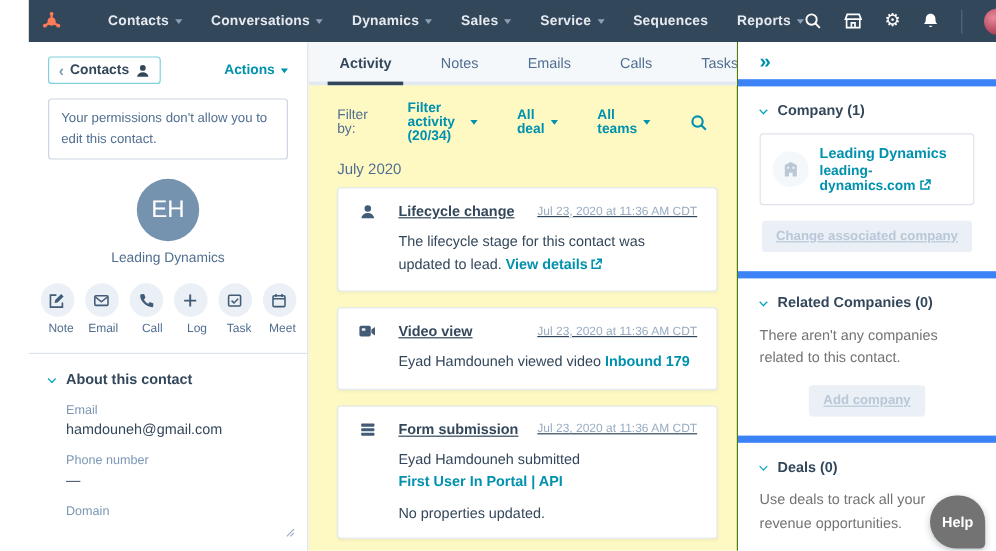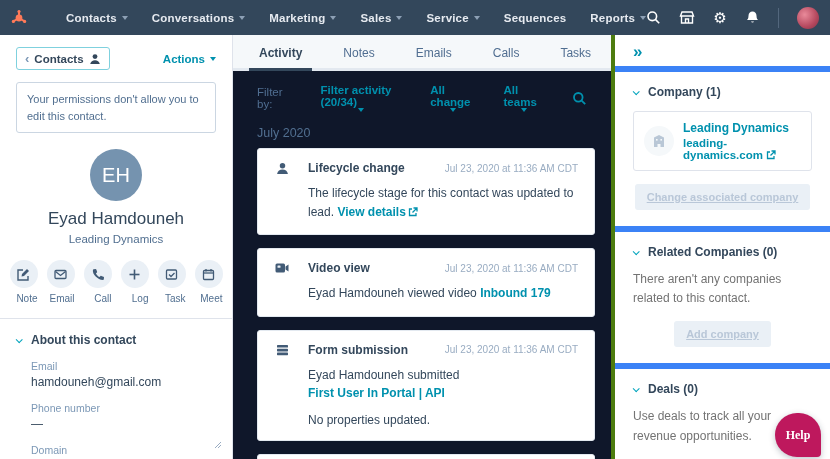--- a/index.html
+++ b/index.html
@@ -1,18 +1,18 @@
 <!DOCTYPE html>
 <html><head>
 <meta charset="utf-8">
 <style>
   * { margin:0; padding:0; box-sizing:border-box; }
   html,body { width:830px; height:459px; overflow:hidden; }
   body { font-family:"Liberation Sans", sans-serif; color:#33475b; background:#fff; }
-  .app { width:830px; height:459px; position:relative; overflow:hidden; }
+  .app { width:830px; height:459px; position:relative; overflow:hidden;padding-left:24px; }
 
   
   .navbar { height:35px; background:#33475b; display:flex; align-items:center; justify-content:space-between; padding:0 14px 0 10px; }
   .nav-left { display:flex; align-items:center; gap:24px; }
   .logo { display:flex; align-items:center; margin-right:14px; cursor:pointer; }
   .nav-item { color:#e6eaf0; font-size:11.5px; font-weight:600; letter-spacing:.2px; display:flex; align-items:center; cursor:pointer; }
   .caret { width:0; height:0; border-left:3.5px solid transparent; border-right:3.5px solid transparent; border-top:4px solid currentColor; display:inline-block; margin-left:5px; }
   .nav-item .caret { color:#8da0b5; }
   .nav-right { display:flex; align-items:center; gap:18px; color:#fff; }
   .nav-icon { display:flex; align-items:center; cursor:pointer; }
@@ -38,34 +38,34 @@
   .qa-label { font-size:10px; color:#516f90; margin-top:5px; }
   .divider { border-top:1px solid #dfe3eb; margin:14px -16px 0; }
   .about-hdr { display:flex; align-items:center; gap:10px; margin-top:14px; font-size:12px; font-weight:700; color:#33475b; cursor:pointer; }
   .chev { display:inline-block; width:5px; height:5px; border-right:1.8px solid #00a4bd; border-bottom:1.8px solid #00a4bd; transform:rotate(45deg) translateY(-1px); flex:none; }
   .field { margin-top:13px; padding-left:15px; }
   .flabel { font-size:10.5px; color:#7c98b6; }
   .fvalue { font-size:12px; color:#33475b; margin-top:3px; }
   .grip { position:absolute; right:10px; bottom:6px; color:#99acc2; cursor:nwse-resize; }
 
   
-  .center { flex:1; background:#0f172a; border-right:4px solid #4d7c0f; overflow:hidden; }
+  .center { flex:1; background:#fef9c3; border-right:1px solid #4d7c0f; overflow:hidden; }
   .tabs { display:flex; gap:37px; padding:0 24px; border-bottom:3px solid #e3e9f0; background:#f5f8fa; }
   .tab { font-size:12px; color:#506e91; padding:11px 2px 8px; cursor:pointer; position:relative; }
   .tab.active { color:#33475b; font-weight:600; }
   .tab.active::after { content:""; position:absolute; left:-8px; right:-8px; bottom:-3px; height:3px; background:#33475b; }
   .filter-row { display:flex; align-items:center; gap:33px; padding:13px 24px 10px; }
   .flabel2 { font-size:11.5px; color:#506e91; }
-  .fdrop { display:flex; align-items:center; font-size:11.5px; font-weight:700; color:#0091ae; cursor:pointer;flex-direction:column; }
+  .fdrop { display:flex; align-items:center; font-size:11.5px; font-weight:700; color:#0091ae; cursor:pointer; }
   .fdrop .caret { color:#0091ae; }
   .fsearch { margin-left:auto; cursor:pointer; display:flex; }
   .month { font-size:12.5px; color:#516f90; padding:4px 24px 8px; }
   .cards { padding:0 16px 0 24px; }
   .card { background:#fff; border:1px solid #e3e9f0; border-radius:3px; box-shadow:0 1px 2px rgba(45,62,80,.05); padding:12px 16px 13px; margin-bottom:13px; }
-  .card-hd { display:flex; align-items:center; }
+  .card-hd { display:flex; align-items:center;text-decoration:underline; }
   .card-ic { width:16px; display:flex; justify-content:center; color:#425b76; flex:none; }
   .card-title { font-size:12px; font-weight:700; color:#33475b; margin-left:18px; }
   .card-time { margin-left:auto; font-size:10px; color:#99acc2; }
   .card-bd { font-size:12px; color:#33475b; line-height:1.55; margin:9px 0 0 34px; }
   .clink { color:#0091ae; font-weight:700; cursor:pointer; white-space:nowrap; }
   .clink svg { vertical-align:-1px; margin-left:2px; }
   .card-note { font-size:12px; color:#33475b; margin:10px 0 0 34px; }
 
   
   .right { width:215px; background:#fff; padding:0; overflow:hidden; flex:none; }
@@ -75,21 +75,21 @@
   .company-card { border:1px solid #dfe3eb; border-radius:3px; padding:9px 10px; display:flex; align-items:center; gap:9px; margin-top:12px; cursor:pointer; }
   .co-ic { width:30px; height:30px; border-radius:50%; background:#f5f8fa; display:flex; align-items:center; justify-content:center; color:#b9c7d6; flex:none; }
   .co-name { display:block; color:#0091ae; font-size:12px; font-weight:700; cursor:pointer; }
   .co-domain { display:block; color:#0091ae; font-size:11.5px; font-weight:700; margin-top:2px; cursor:pointer; }
   .co-domain svg { vertical-align:-1px; margin-left:3px; }
   .ghost-btn { display:block; margin:13px auto 0; background:#eaf0f6; color:#b9c7d8; border:none; border-radius:3px; font-family:inherit; font-size:11px; font-weight:600; padding:7px 12px; cursor:pointer;text-decoration:underline; }
   .rtext { font-size:12px; color:#737373; line-height:1.6; margin-top:11px; }
   .btn-row { display:flex; justify-content:center; gap:8px; }
   .btn-row .ghost-btn { margin:14px 0 0; }
 
-  .help-btn { position:absolute; right:9px; bottom:2px; width:46px; height:44px; background:#be185d; color:#fff; font-size:12px; font-weight:700; border-radius:22px 22px 4px 22px; display:flex; align-items:center; justify-content:center; cursor:pointer; box-shadow:0 2px 6px rgba(45,62,80,.3);font-family:Liberation Serif, serif; }
+  .help-btn { position:absolute; right:9px; bottom:2px; width:46px; height:44px; background:#737373; color:#fff; font-size:12px; font-weight:700; border-radius:22px 22px 4px 22px; display:flex; align-items:center; justify-content:center; cursor:pointer; box-shadow:0 2px 6px rgba(45,62,80,.3); }
 </style>
 </head>
 <body>
 
 <div class="app">
 
   <header class="navbar">
     <div class="nav-left">
       <span class="logo">
         <svg width="18" height="18" viewBox="0 0 18 18">
@@ -106,21 +106,21 @@
       </span>
       <a class="nav-item">
           <span>Contacts</span>
           <i class="caret"></i>
         </a>
       <a class="nav-item">
           <span>Conversations</span>
           <i class="caret"></i>
         </a>
       <a class="nav-item">
-          <span>Marketing</span>
+          <span>Dynamics</span>
           <i class="caret"></i>
         </a>
       <a class="nav-item">
           <span>Sales</span>
           <i class="caret"></i>
         </a>
       <a class="nav-item">
           <span>Service</span>
           <i class="caret"></i>
         </a>
@@ -175,21 +175,20 @@
         </button>
         <a class="actions">
             <span>Actions</span>
             <i class="caret"></i>
           </a>
       </div>
 
       <div class="notice">Your permissions don't allow you to edit this contact.</div>
 
       <div class="avatar">EH</div>
-      <div class="cname">Eyad Hamdouneh</div>
       <div class="ccompany">Leading Dynamics</div>
 
       <div class="qa-row">
         <div class="qa">
           <span class="qa-circle">
               <svg width="13" height="13" viewBox="0 0 13 13" fill="none" stroke="currentColor" stroke-width="1.4">
                 <path d="M11 8v4H1V2h5"></path>
                 <path d="M7 8 12 3 10 1 5 6l-.5 2.5z" fill="currentColor" stroke="none"></path>
               </svg>
             </span>
@@ -280,21 +279,21 @@
         <div class="tab">Tasks</div>
       </div>
 
       <div class="filter-row">
         <span class="flabel2">Filter by:</span>
         <a class="fdrop">
             <span>Filter activity (20/34)</span>
             <i class="caret"></i>
           </a>
         <a class="fdrop">
-            <span>All change</span>
+            <span>All deal</span>
             <i class="caret"></i>
           </a>
         <a class="fdrop">
             <span>All teams</span>
             <i class="caret"></i>
           </a>
         <span class="fsearch">
           <svg width="15" height="15" viewBox="0 0 15 15" fill="none" stroke="#0091ae" stroke-width="1.8">
               <circle cx="6.3" cy="6.3" r="4.3"></circle>
               <line x1="9.6" y1="9.6" x2="13.2" y2="13.2"></line>

